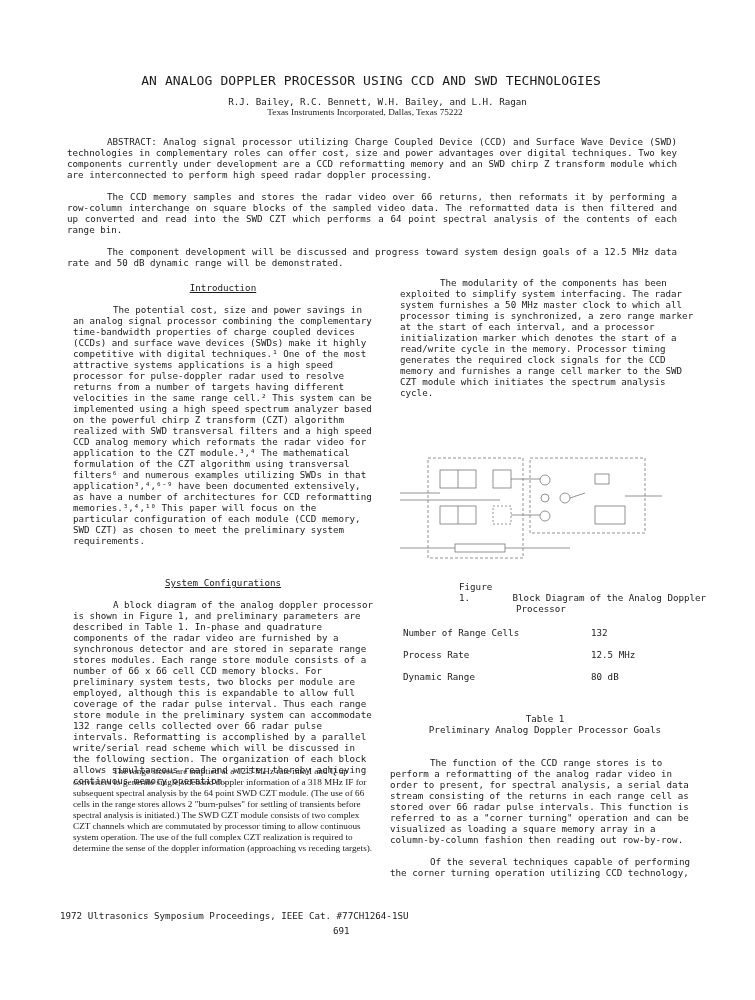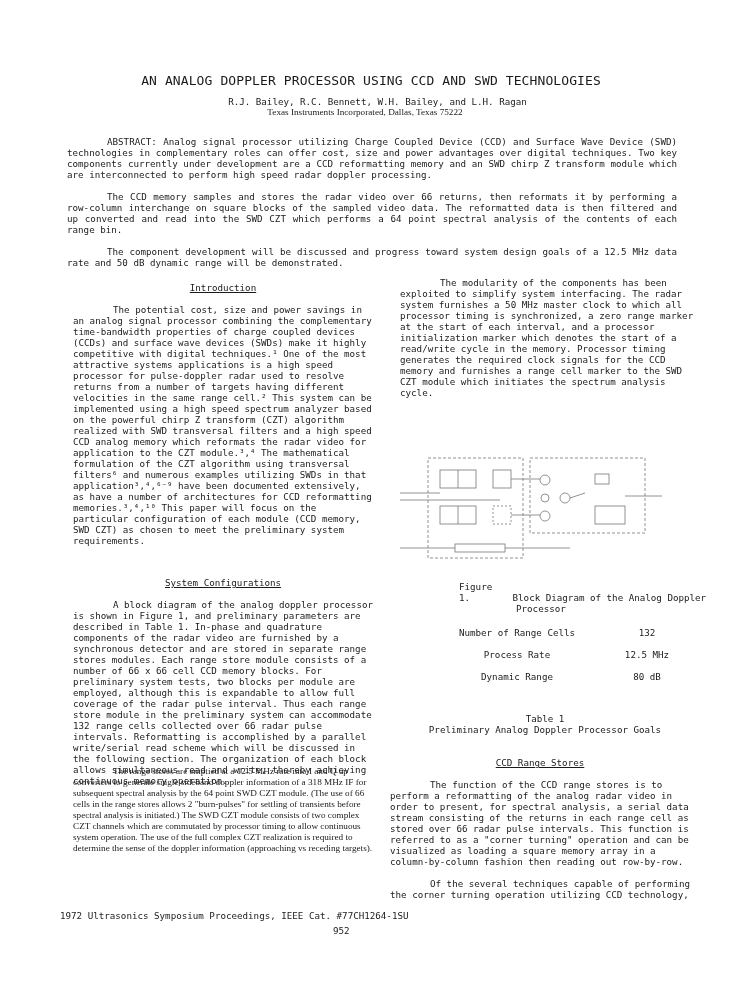--- a/index.html
+++ b/index.html
@@ -22,21 +22,21 @@
   .heading { text-decoration: underline; text-align: center; margin: 0 0 11px 0; }
   .left-col { left: 73px; top: 282px; }
   .right-col { left: 400px; top: 277px; width: 300px; }
   .sys-col { left: 73px; top: 550px; margin-top: 27px; }
   .range-col { left: 73px; top: 766px; font-family: Liberation Serif, serif; }
   .ccd-col { left: 390px; top: 757px; width: 300px; }
   .figure { left: 400px; top: 448px; width: 280px; height: 115px; }
   .fig-caption { left: 428px; top: 581px; width: 280px; margin-left: 31px; }
   .fig-caption .lbl { display: inline-block; width: 48px; }
   .fig-caption .txt2 { padding-left: 57px; }
-  .table1 { left: 423px; top: 627px; width: 260px; text-align: center; }
+  .table1 { left: 403px; top: 627px; width: 260px; }
   .table1 .row { display: flex; height: 22px; }
   .table1 .k { width: 188px; }
   .table1 .v { flex: 1; }
   .table-caption { left: 395px; top: 713px; width: 300px; }
   .footer { left: 60px; top: 910px; }
   .pageno { left: 333px; top: 925px; }
 </style>
 </head>
 <body>
 
@@ -117,19 +117,18 @@
 <div class="abs col sys-col">
   <div class="heading">System Configurations</div>
   <p>A block diagram of the analog doppler processor is shown in Figure 1, and preliminary parameters are described in Table 1.  In-phase and quadrature components of the radar video are furnished by a synchronous detector and are stored in separate range stores modules.  Each range store module consists of a number of 66 x 66 cell CCD memory blocks.  For preliminary system tests, two blocks per module are employed, although this is expandable to allow full coverage of the radar pulse interval.  Thus each range store module in the preliminary system can accommodate 132 range cells collected over 66 radar pulse intervals.  Reformatting is accomplished by a parallel write/serial read scheme which will be discussed in the following section.  The organization of each block allows simultaneous read and write, thereby achieving continuous memory operation.</p>
 </div>
 
 <div class="abs col range-col">
   <p>The range stores are emptied at a 12.5 MHz rate into I and Q up converters to generate single sideband doppler information of a 318 MHz IF for subsequent spectral analysis by the 64 point SWD CZT module.  (The use of 66 cells in the range stores allows 2 "burn-pulses" for settling of transients before spectral analysis is initiated.)  The SWD CZT module consists of two complex CZT channels which are commutated by processor timing to allow continuous system operation.  The use of the full complex CZT realization is required to determine the sense of the doppler information (approaching vs receding targets).</p>
 </div>
 
 <div class="abs col ccd-col">
-  <div class="heading">CCD Range Stores</div>
   <p>The function of the CCD range stores is to perform a reformatting of the analog radar video in order to present, for spectral analysis, a serial data stream consisting of the returns in each range cell as stored over 66 radar pulse intervals.  This function is referred to as a "corner turning" operation and can be visualized as loading a square memory array in a column-by-column fashion then reading out row-by-row.</p>
   <p>Of the several techniques capable of performing the corner turning operation utilizing CCD technology,</p>
 </div>
 
 <div class="abs footer">1972 Ultrasonics Symposium Proceedings, IEEE Cat. #77CH1264-1SU</div>
-<div class="abs pageno">952</div>
+<div class="abs pageno">691</div>
 
 </body></html>

